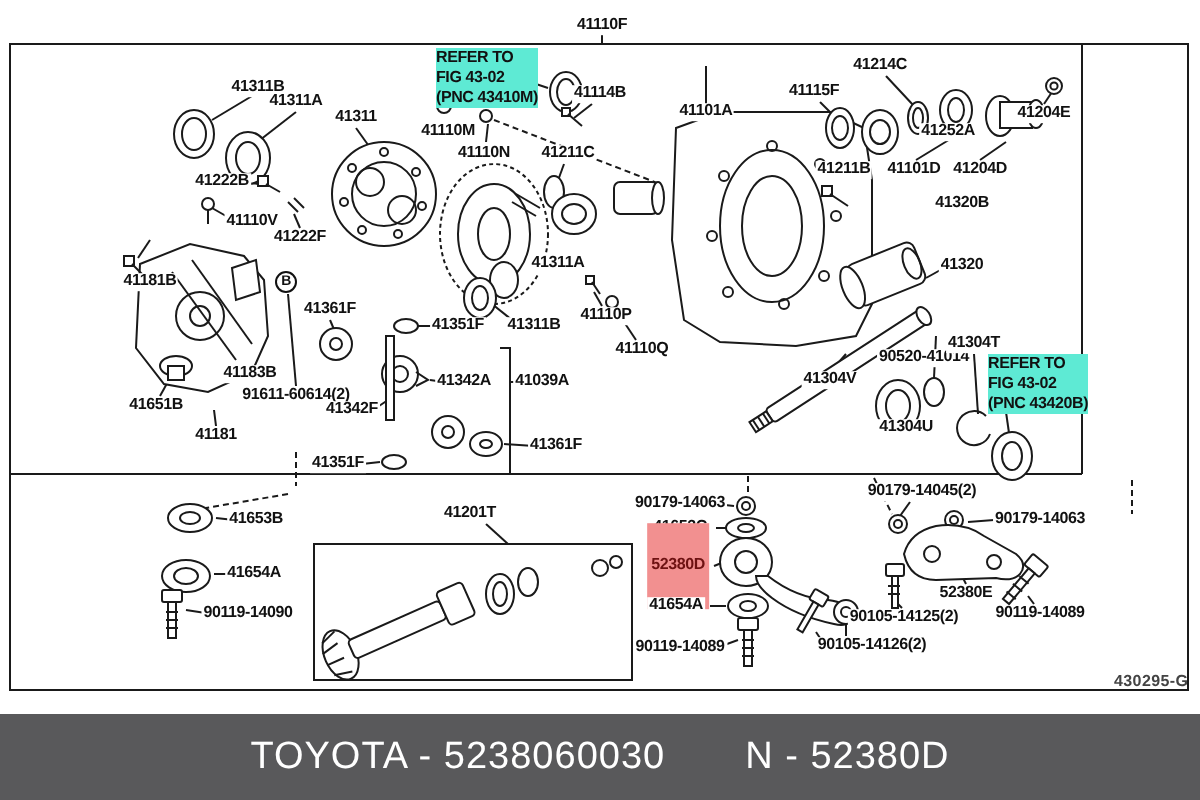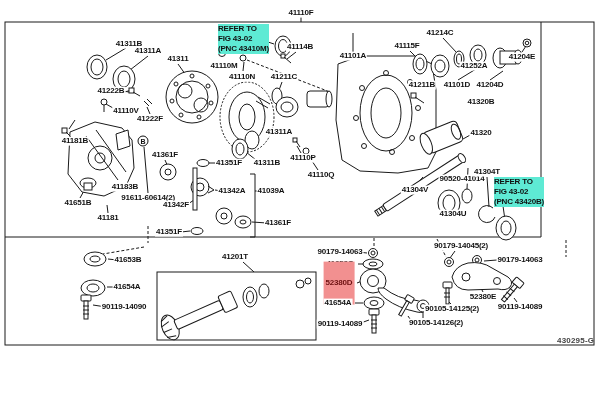--- a/index.html
+++ b/index.html
@@ -387,13 +387,17 @@
       <div class="lbl" style="left: 461px; top: 246px;">90179-14045(2)</div>
       <div class="lbl" style="left: 520px; top: 260px;">90179-14063</div>
       <div class="lbl" style="left: 483px; top: 297px;">52380E</div>
       <div class="lbl" style="left: 520px; top: 307px;">90119-14089</div>
       <div class="lbl" style="left: 452px; top: 309px;">90105-14125(2)</div>
       <div class="lbl" style="left: 436px; top: 323px;">90105-14126(2)</div>
     </div>
 
   <div class="figcode">430295-G</div>
 
+  <div class="footer">
+    <span>TOYOTA - 5238060030</span>
+    <span>N - 52380D</span>
+  </div>
 </div>
 
 </body></html>

